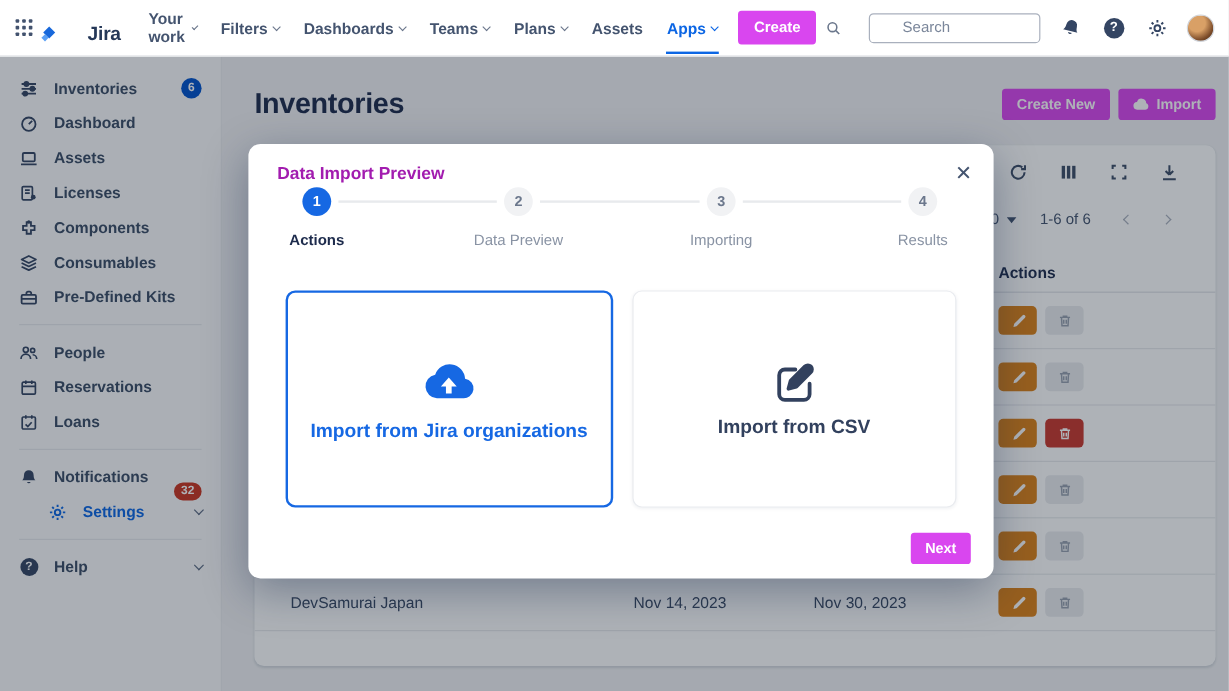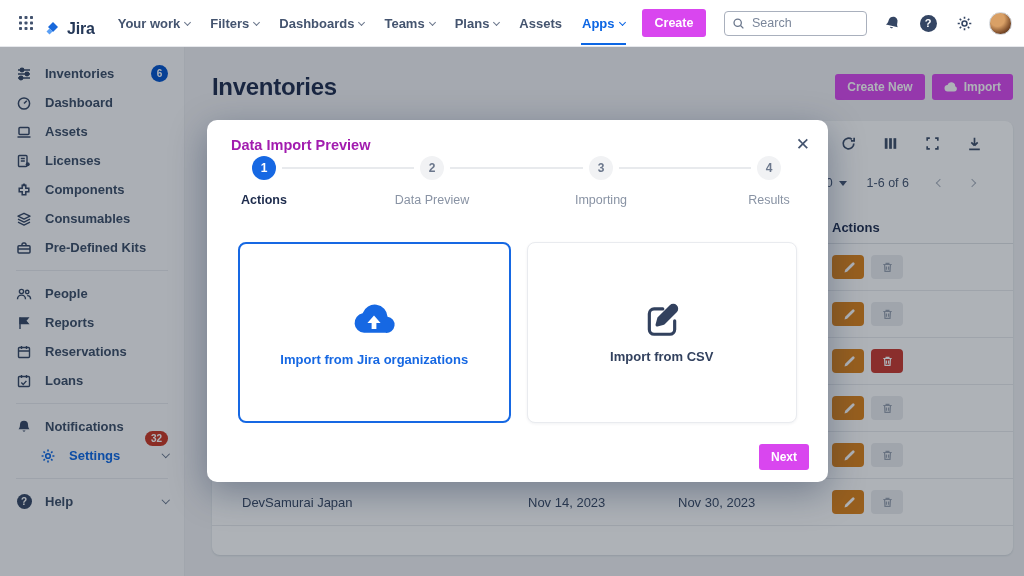--- a/index.html
+++ b/index.html
@@ -3,36 +3,36 @@
 <meta charset="utf-8">
 <style>
   * { box-sizing: border-box; margin: 0; padding: 0; }
   html,body { width:1024px; height:576px; overflow:hidden; }
   body { font-family:"Liberation Sans", sans-serif; background:#F1F2F4; position:relative; color:#172B4D; }
 
   
   .topnav { position:absolute; top:0; left:0; right:0; height:47px; background:#fff;
     border-bottom:1px solid #E6E8EC; display:flex; align-items:center; padding:0 12px; z-index:20; }
   .appswitch { width:28px; height:28px; display:flex; align-items:center; justify-content:center; color:#42526E; border-radius:4px; }
-  .brand { display:flex; align-items:center; gap:5px; margin:12px 14px 0 4px; }
+  .brand { display:flex; align-items:center; gap:23px; margin:12px 14px 0 4px; }
   .brand-text { font-size:16px; font-weight:700; color:#253858; letter-spacing:-0.2px; }
   .navitems { display:flex; align-items:center; gap:2px; }
   .navitem { position:relative; display:flex; align-items:center; gap:5px; font-size:13px; font-weight:600;
     color:#44546F; padding:6px 9px; border-radius:4px; height:32px; }
   .navitem .chev { width:5px; height:5px; border-width:1.4px; color:#6B778C; margin-top:-2px; }
   .navitem.active { color:#0C66E4; }
   .navitem.active .chev { color:#0C66E4; }
   .navitem.active::after { content:""; position:absolute; left:8px; right:8px; bottom:-6px; height:2px; background:#0C66E4; }
   .chev { display:inline-block; width:6px; height:6px; border-right:1.6px solid currentColor;
     border-bottom:1.6px solid currentColor; transform:rotate(45deg); }
   .btn { border:none; cursor:pointer; font-family:inherit; }
   .btn-primary { background:#d946ef; color:#fff; font-size:12.5px; font-weight:700; border-radius:3px; padding:7px 13px; }
   .nav-create { margin-left:8px; }
   .nav-right { margin-left:auto; display:flex; align-items:center; gap:14px; }
-  .searchwrap { position:relative; }
+  .searchwrap { position:relative;padding-left:44px; }
   .searchwrap svg { position:absolute; left:8px; top:6px; color:#6B778C; }
   .search { width:143px; height:25px; border:1px solid #A9B0BD; border-radius:4px; padding:0 8px 0 27px;
     font-size:12.5px; color:#44546F; font-family:inherit; outline:none; background:#fff; }
   .search::placeholder { color:#7A869A; }
   .navicon { color:#344563; display:flex; align-items:center; justify-content:center; width:22px; height:22px; }
   .qcircle { width:17px; height:17px; border-radius:50%; background:#344563; color:#fff; font-size:11px;
     font-weight:700; display:flex; align-items:center; justify-content:center; }
   .avatar { width:23px; height:23px; border-radius:50%;
     background:radial-gradient(circle at 35% 30%, #D9A066 0 35%, #7A4A28 70%, #3A2414 100%); border:1px solid #d0d4da; }
 
@@ -90,21 +90,21 @@
     font-size:12px; font-weight:600; display:flex; align-items:center; justify-content:center; }
   .stepc.active { background:#1668E3; color:#fff; }
   .stepline { position:absolute; top:11px; height:1.5px; background:#E8EAED; }
   .steplab { position:absolute; top:37px; width:160px; text-align:center; font-size:12.5px; color:#8993A4; }
   .steplab.active { color:#1D2B4C; font-weight:700; }
   .cards { display:flex; gap:16px; margin:0 31px; height:181px; }
   .opt { flex:1; border-radius:8px; display:flex; flex-direction:column; align-items:center; justify-content:center;
     gap:10px; cursor:pointer; background:#fff; }
   .opt.selected { border:2px solid #1668E3; }
   .opt.plain { border:1px solid #E9EBEF; box-shadow:0 1px 3px rgba(9,30,66,.06); }
-  .opt-label { font-size:13px; font-weight:700; }
+  .opt-label { font-size:16px; font-weight:700; }
   .opt.selected .opt-label { color:#1668E3; }
   .opt.plain .opt-label { color:#32415E; }
   .m-footer { display:flex; justify-content:flex-end; padding:21px 19px 0; }
   .m-footer .btn-primary { padding:6px 12px; font-size:12px; }
 </style>
 </head>
 <body>
 
 <div class="topnav">
   <div class="appswitch">
@@ -260,29 +260,20 @@
           <circle cx="5.5" cy="5.5" r="2.1"></circle>
           <path d="M1.5 13.2c0-2.3 1.8-4.1 4-4.1s4 1.8 4 4.1"></path>
           <circle cx="11.2" cy="6" r="1.7"></circle>
           <path d="M11.2 9.6c1.9 0 3.4 1.6 3.4 3.6"></path>
         </svg>
       </span>
     <span>People</span>
   </div>
   <div class="sitem">
     <span class="icon">
-        <svg width="16" height="16" viewBox="0 0 16 16" fill="currentColor" stroke="currentColor" stroke-width="1.4">
-          <path d="M4 14V2.5" fill="none"></path>
-          <path d="M4 3h8l-2.4 2.8L12 8.6H4z"></path>
-        </svg>
-      </span>
-    <span>Reports</span>
-  </div>
-  <div class="sitem">
-    <span class="icon">
         <svg width="16" height="16" viewBox="0 0 16 16" fill="none" stroke="currentColor" stroke-width="1.4">
           <rect x="2.5" y="3.5" width="11" height="10" rx="1"></rect>
           <path d="M2.5 7h11M5.5 2v3M10.5 2v3"></path>
         </svg>
       </span>
     <span>Reservations</span>
   </div>
   <div class="sitem">
     <span class="icon">
         <svg width="16" height="16" viewBox="0 0 16 16" fill="none" stroke="currentColor" stroke-width="1.4">

